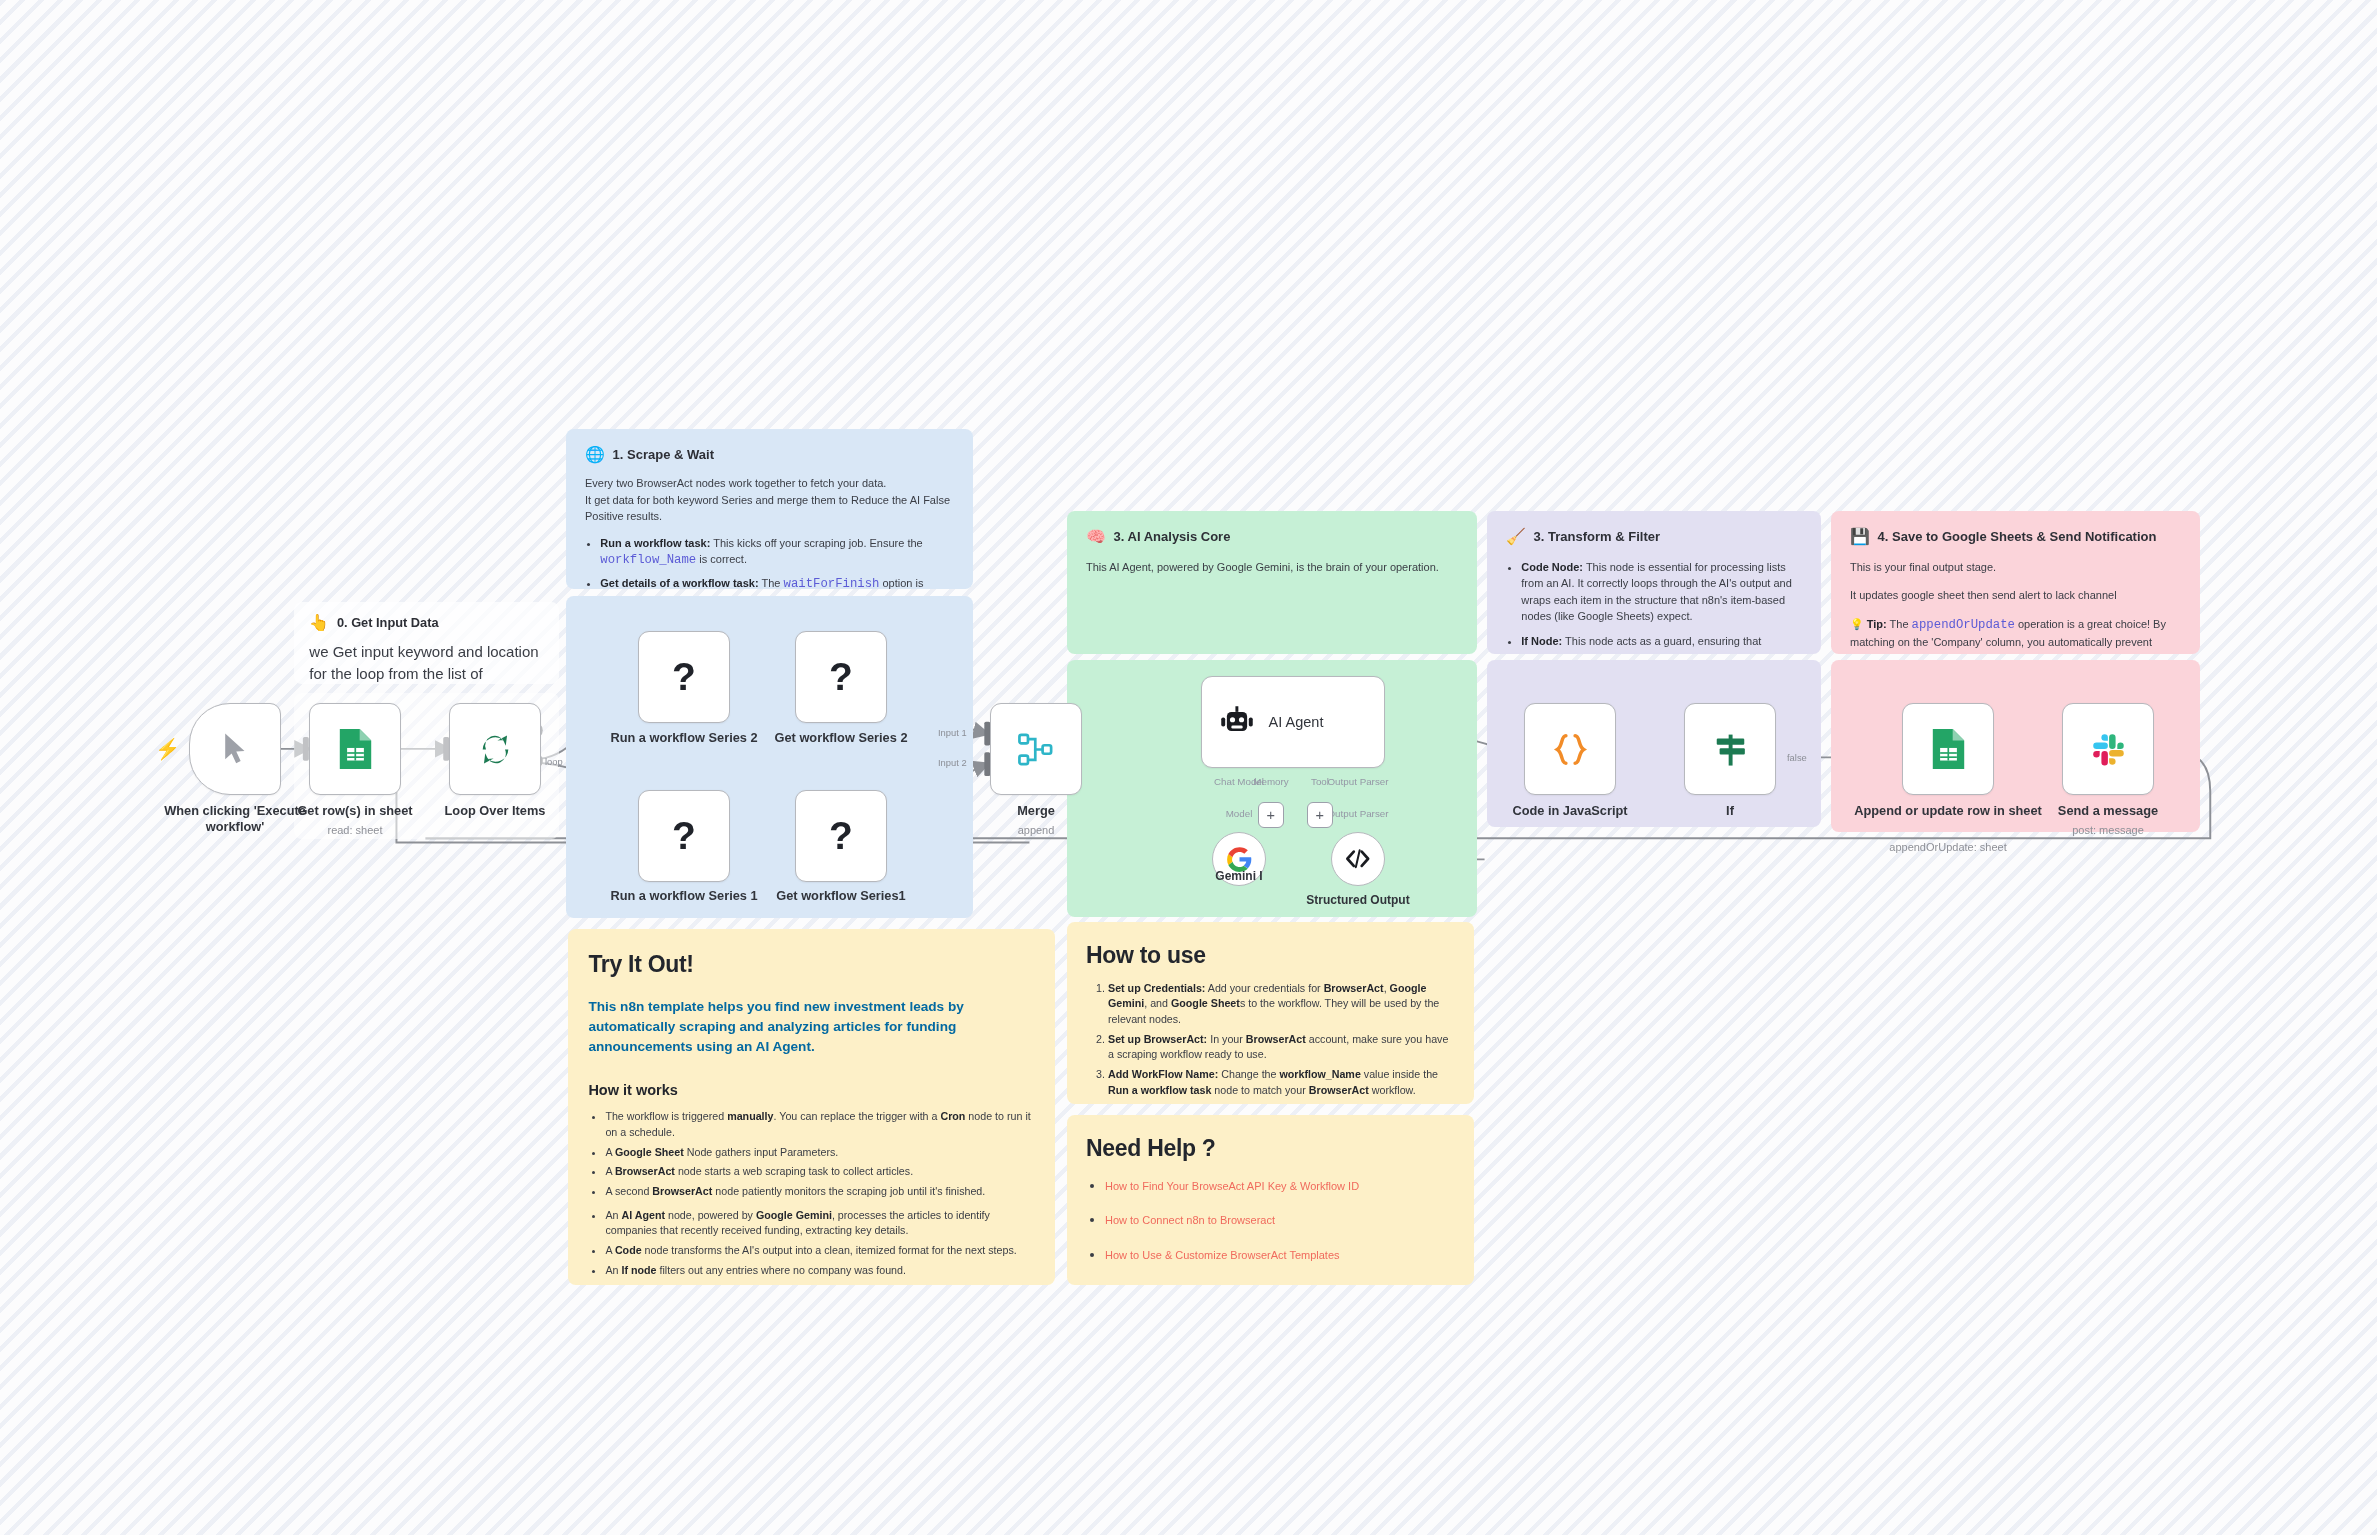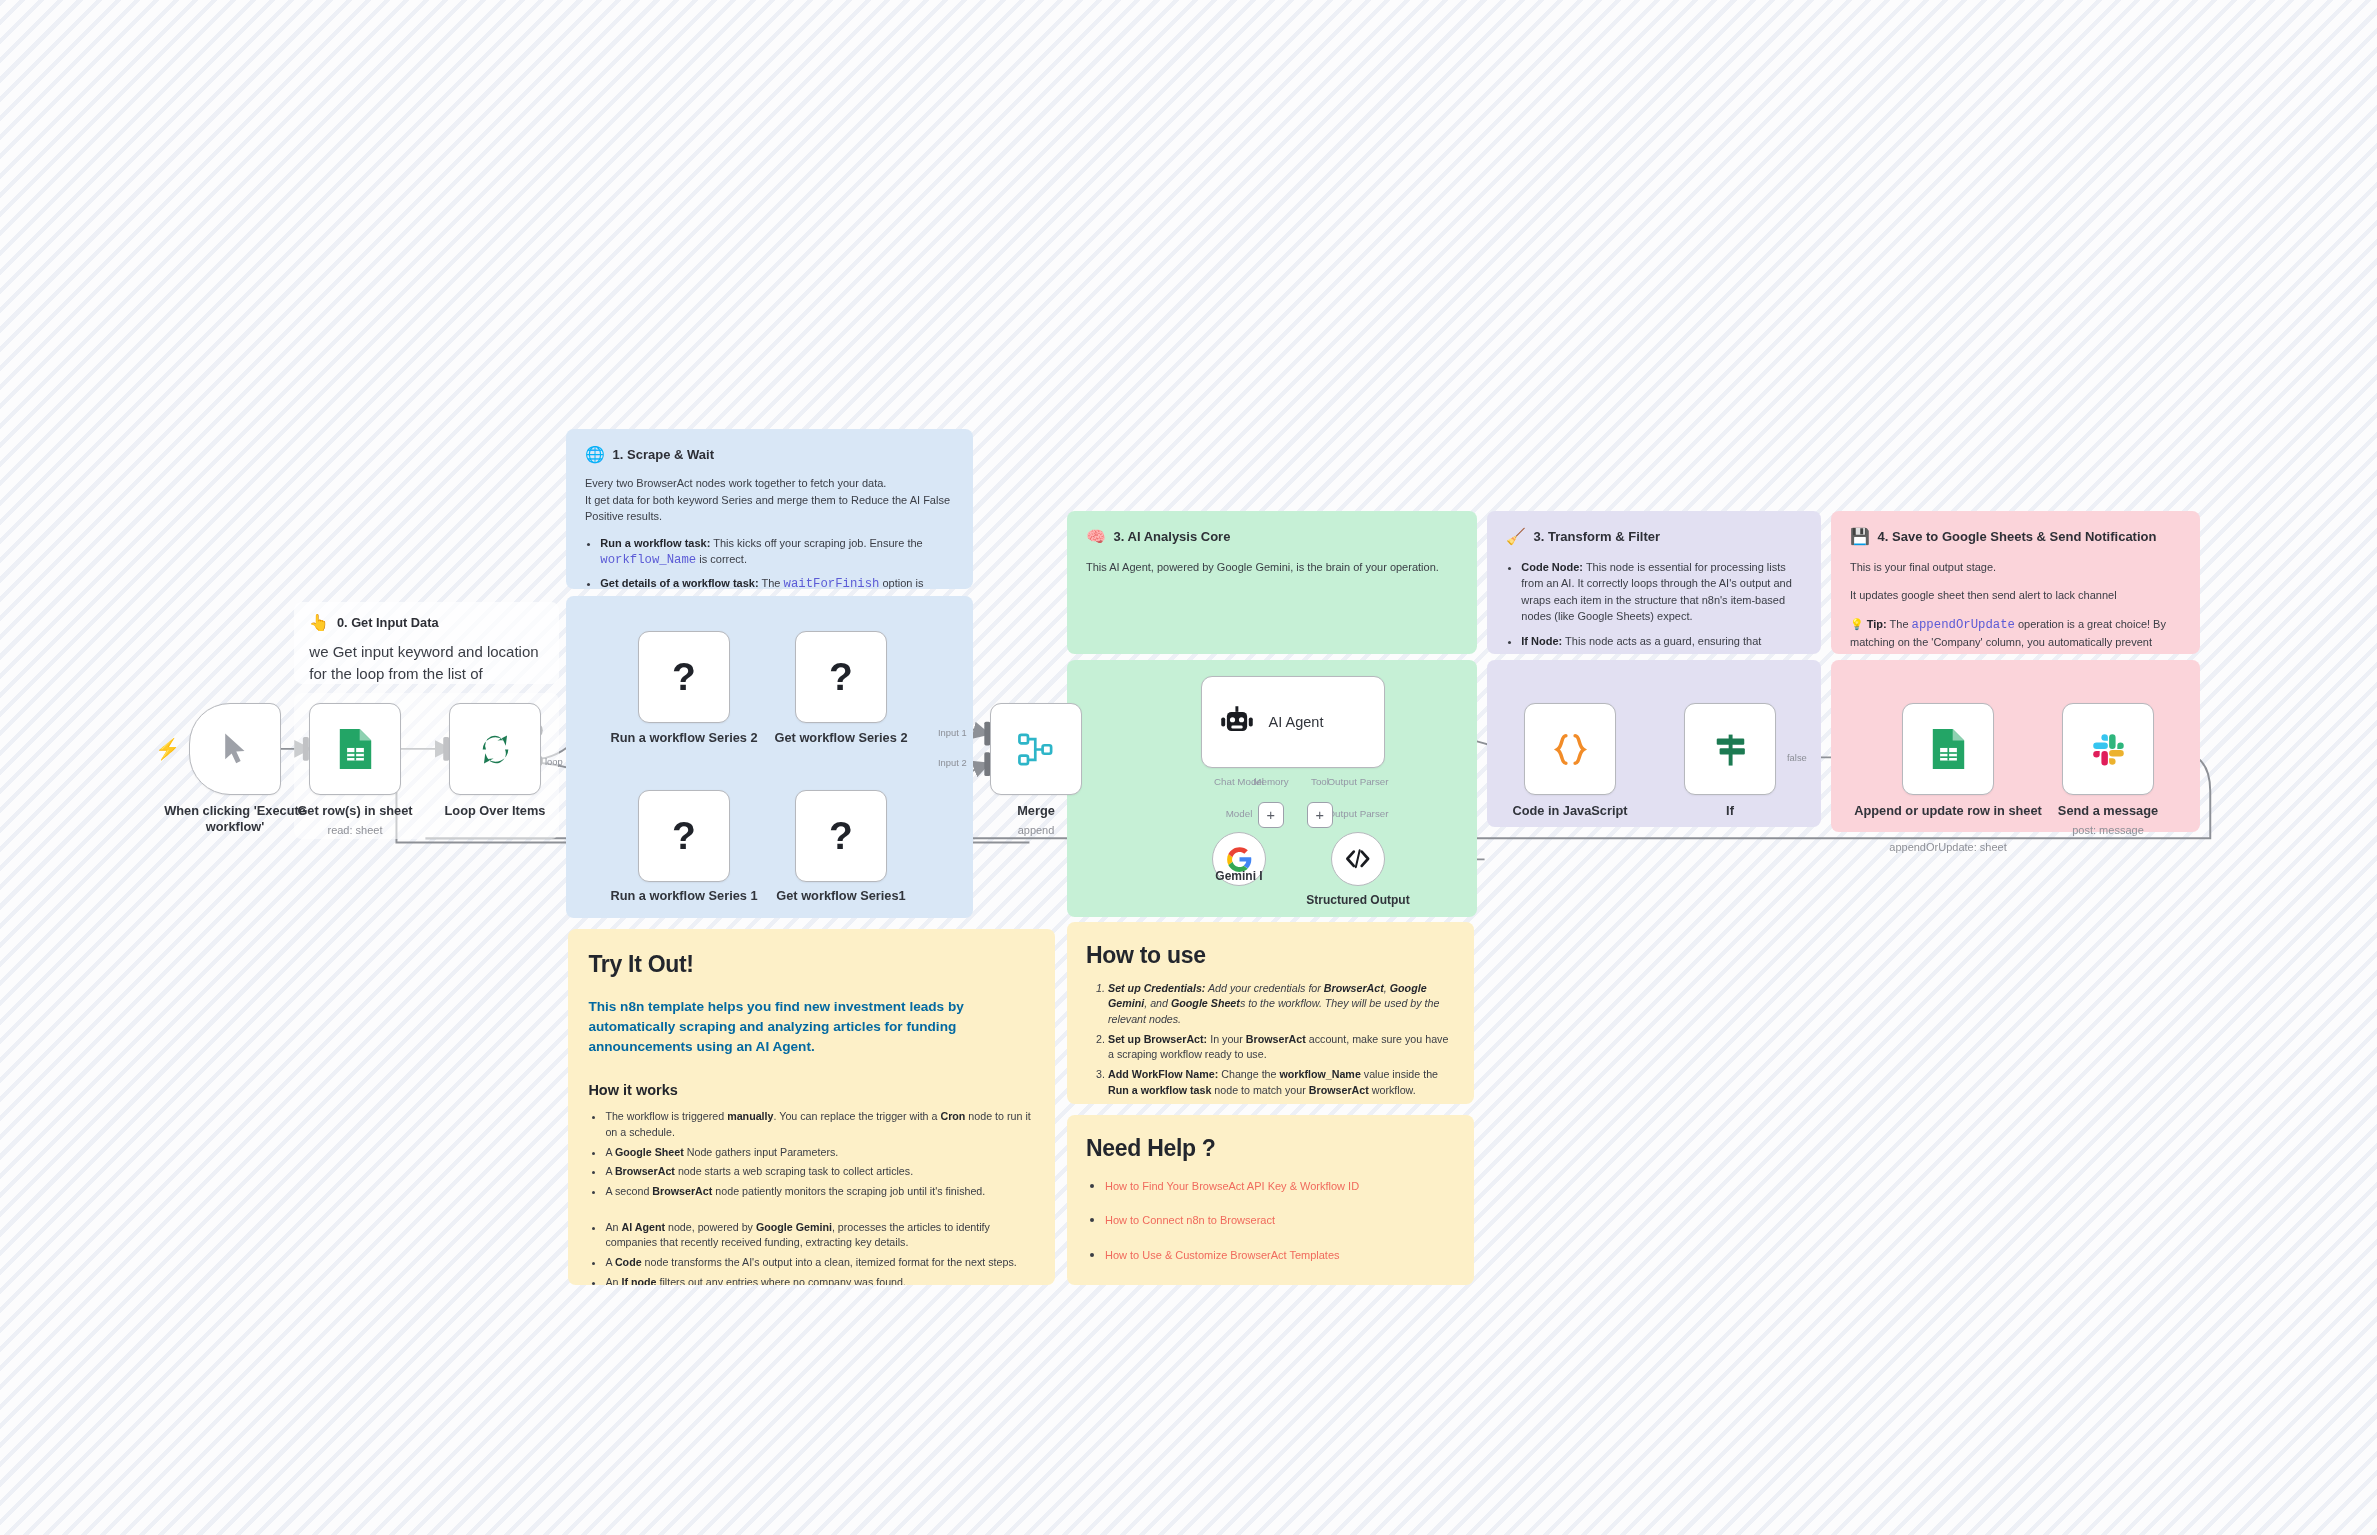--- a/index.html
+++ b/index.html
@@ -288,32 +288,32 @@
   <div class="sticky note-pink2" style="left:1831px; top:660px; width:369px; height:172px; padding:0;"></div>
 
   <div class="sticky note-yellow" style="left:568px; top:929px; width:487px; height:356px; padding:19px 20.4px;">
     <div class="big-title">Try It Out!</div>
     <div class="lede">This n8n template helps you find new investment leads by automatically scraping and analyzing articles for funding announcements using an AI Agent.</div>
     <div class="sub-head">How it works</div>
     <ul id="tryout-list" style="padding-left:17px;">
         <li style="font-size: 10.7px; line-height: 1.45; margin-bottom: 4.3px; color: rgb(58, 61, 69);">The workflow is triggered <b>manually</b>. You can replace the trigger with a <b>Cron</b> node to run it on a schedule.</li>
         <li style="font-size: 10.7px; line-height: 1.45; margin-bottom: 4.3px; color: rgb(58, 61, 69);">A <b>Google Sheet</b> Node gathers input Parameters.</li>
         <li style="font-size: 10.7px; line-height: 1.45; margin-bottom: 4.3px; color: rgb(58, 61, 69);">A <b>BrowserAct</b> node starts a web scraping task to collect articles.</li>
-        <li style="font-size: 10.7px; line-height: 1.45; margin-bottom: 20px; color: rgb(58, 61, 69);">A second <b>BrowserAct</b> node patiently monitors the scraping job until it's finished.</li>
+        <li style="font-size: 10.7px; line-height: 1.45; margin-bottom: 8px; color: rgb(58, 61, 69);">A second <b>BrowserAct</b> node patiently monitors the scraping job until it's finished.</li>
         <li style="font-size: 10.7px; line-height: 1.45; margin-bottom: 4.3px; color: rgb(58, 61, 69);">An <b>AI Agent</b> node, powered by <b>Google Gemini</b>, processes the articles to identify companies that recently received funding, extracting key details.</li>
         <li style="font-size: 10.7px; line-height: 1.45; margin-bottom: 4.3px; color: rgb(58, 61, 69);">A <b>Code</b> node transforms the AI's output into a clean, itemized format for the next steps.</li>
         <li style="font-size: 10.7px; line-height: 1.45; margin-bottom: 4.3px; color: rgb(58, 61, 69);">An <b>If node</b> filters out any entries where no company was found.</li>
         <li style="font-size: 10.7px; line-height: 1.45; margin-bottom: 4.3px; color: rgb(58, 61, 69);">Finally, the qualified leads are automatically added to a <b>Google Sheet</b>.</li>
       </ul>
   </div>
 
   <div class="sticky note-yellow" style="left:1067px; top:922px; width:407px; height:182px; padding:17px 19px; overflow:hidden;">
     <div class="big-title" style="margin-bottom:8.5px;">How to use</div>
     <ol id="howto-list" style="padding-left:22px;">
-        <li style="font-size: 10.7px; line-height: 1.45; margin-bottom: 4.3px; color: rgb(58, 61, 69); font-style: italic;"><b>Set up Credentials:</b> Add your credentials for <b>BrowserAct</b>, <b>Google Gemini</b>, and <b>Google Sheet</b>s to the workflow. They will be used by the relevant nodes.</li>
+        <li style="font-size: 10.7px; line-height: 1.45; margin-bottom: 4.3px; color: rgb(58, 61, 69);"><b>Set up Credentials:</b> Add your credentials for <b>BrowserAct</b>, <b>Google Gemini</b>, and <b>Google Sheet</b>s to the workflow. They will be used by the relevant nodes.</li>
         <li style="font-size: 10.7px; line-height: 1.45; margin-bottom: 4.3px; color: rgb(58, 61, 69);"><b>Set up BrowserAct:</b> In your <b>BrowserAct</b> account, make sure you have a scraping workflow ready to use.</li>
         <li style="font-size: 10.7px; line-height: 1.45; margin-bottom: 4.3px; color: rgb(58, 61, 69);"><b>Add WorkFlow Name:</b> Change the <b>workflow_Name</b> value inside the <b>Run a workflow task</b> node to match your <b>BrowserAct</b> workflow.</li>
         <li style="font-size: 10.7px; line-height: 1.45; margin-bottom: 4.3px; color: rgb(58, 61, 69);"><b>Add WorkFlow Input:</b> Add input parameters if needed.</li>
       </ol>
   </div>
 
   <div class="sticky note-yellow" style="left:1067px; top:1115px; width:407px; height:170px; padding:17px 19px;">
     <div class="big-title" style="margin-bottom:12px;">Need Help ?</div>
     <ul id="help-list" class="helplinks" style="padding-left:19px;">
         <li style="margin-bottom: 15.3px;"><a href="#" style="color: rgb(240, 106, 93); text-decoration: none; font-size: 11px;">How to Find Your BrowseAct API Key &amp; Workflow ID</a></li>

